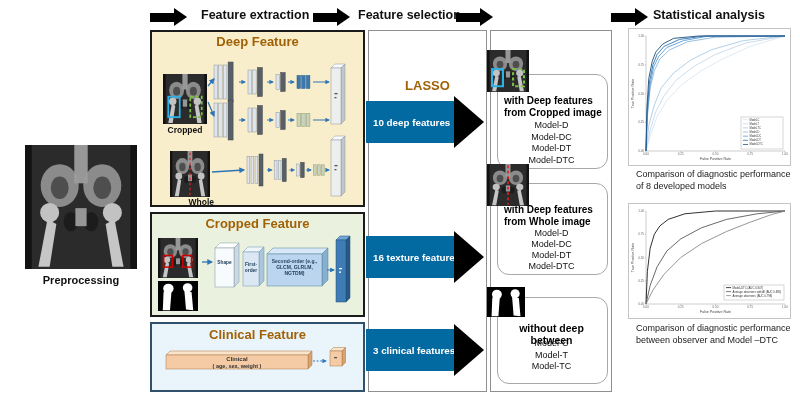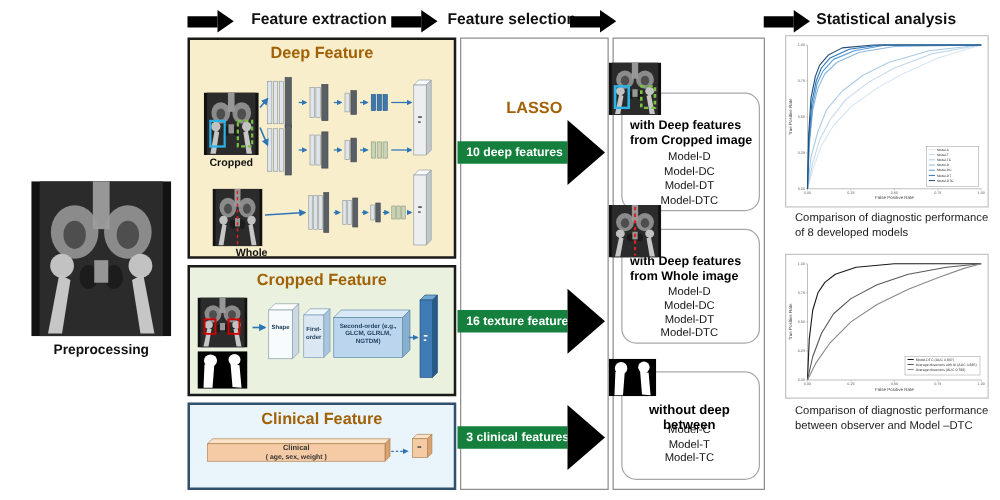--- a/index.html
+++ b/index.html
@@ -14,21 +14,21 @@
   .panel.texture{background:#eaf1de;border:2px solid #1a1a1a;}
   .panel.clinical{background:#eaf4fb;border:2px solid #31506b;}
   .panel.col{background:#fff;border:1.5px solid #8f8f8f;}
   .ptitle{position:absolute;font-weight:bold;font-size:13px;color:#a16207;text-align:center;z-index:6;}
   .imglabel{position:absolute;font-weight:bold;font-size:8.5px;color:#111;text-align:center;z-index:25;}
   .xray{position:absolute;z-index:10;}
   .thumb{position:absolute;z-index:35;}
   #overlay{position:absolute;left:0;top:0;width:800px;height:400px;z-index:20;pointer-events:none;}
   .tinylabel{position:absolute;z-index:25;text-align:center;line-height:1.15;color:#24425c;font-weight:bold;}
   .feat-arrow{position:absolute;display:flex;align-items:center;z-index:30;}
-  .feat-arrow .shaft{background:#15803d;color:#fff;font-weight:bold;font-size:9.8px;height:18px;
+  .feat-arrow .shaft{background:#0369a1;color:#fff;font-weight:bold;font-size:9.8px;height:42px;
      display:flex;align-items:center;padding-left:7px;white-space:nowrap;width:88px;box-sizing:border-box;}
   .feat-arrow .head{width:0;height:0;border-left:30px solid #000;border-top:26px solid transparent;border-bottom:26px solid transparent;}
   .subbox{position:absolute;border:1px solid #a8a8a8;border-radius:12px;background:#fff;z-index:2;}
   .subhead{position:absolute;font-weight:bold;font-size:10px;line-height:1.18;color:#000;z-index:25;padding-left:4px;}
   .models{position:absolute;text-align:center;font-size:9px;line-height:11.5px;color:#111;z-index:25;}
   .models span{display:block;}
   .plot{position:absolute;border:1px solid #c4c4c4;background:#fff;z-index:1;}
   .plot svg{display:block;width:100%;height:100%;}
   .caption{position:absolute;font-size:9px;line-height:11.5px;color:#1a1a1a;z-index:5;}
 </style>

